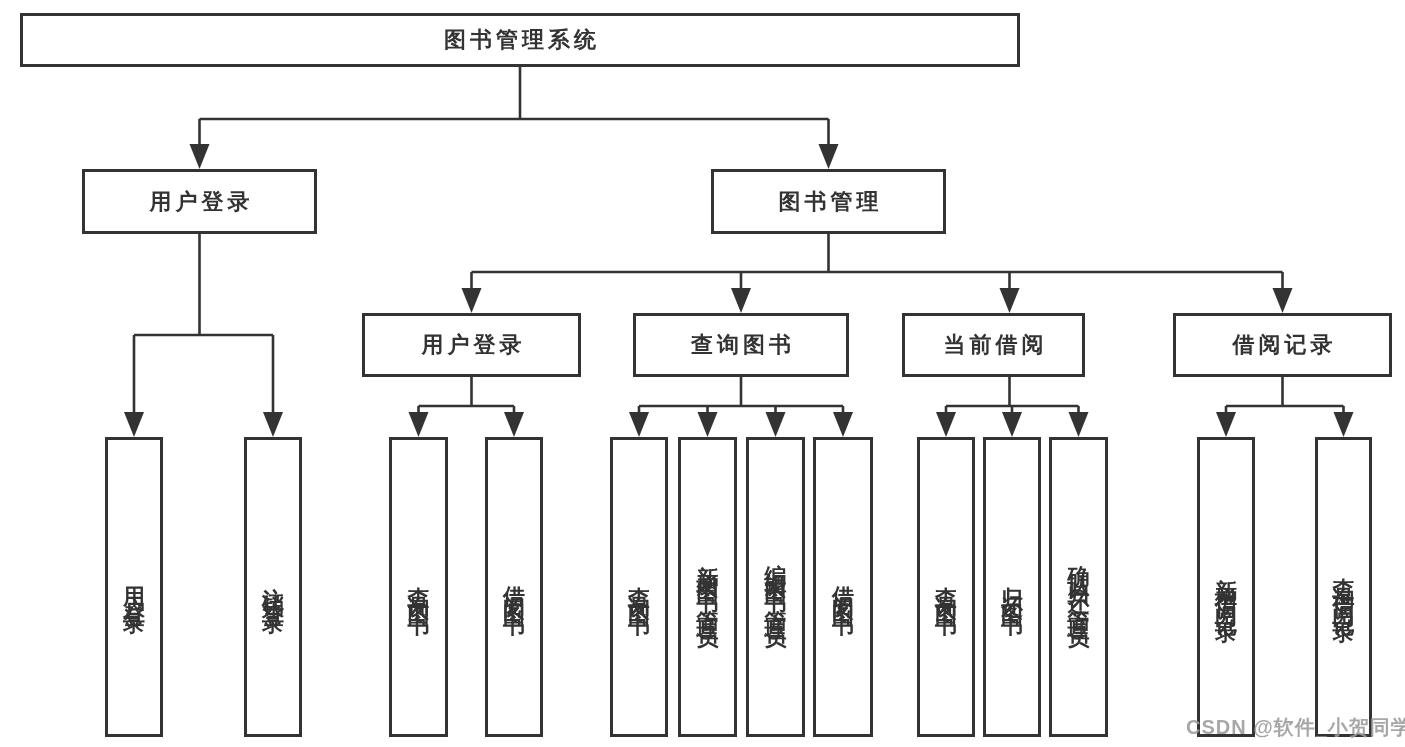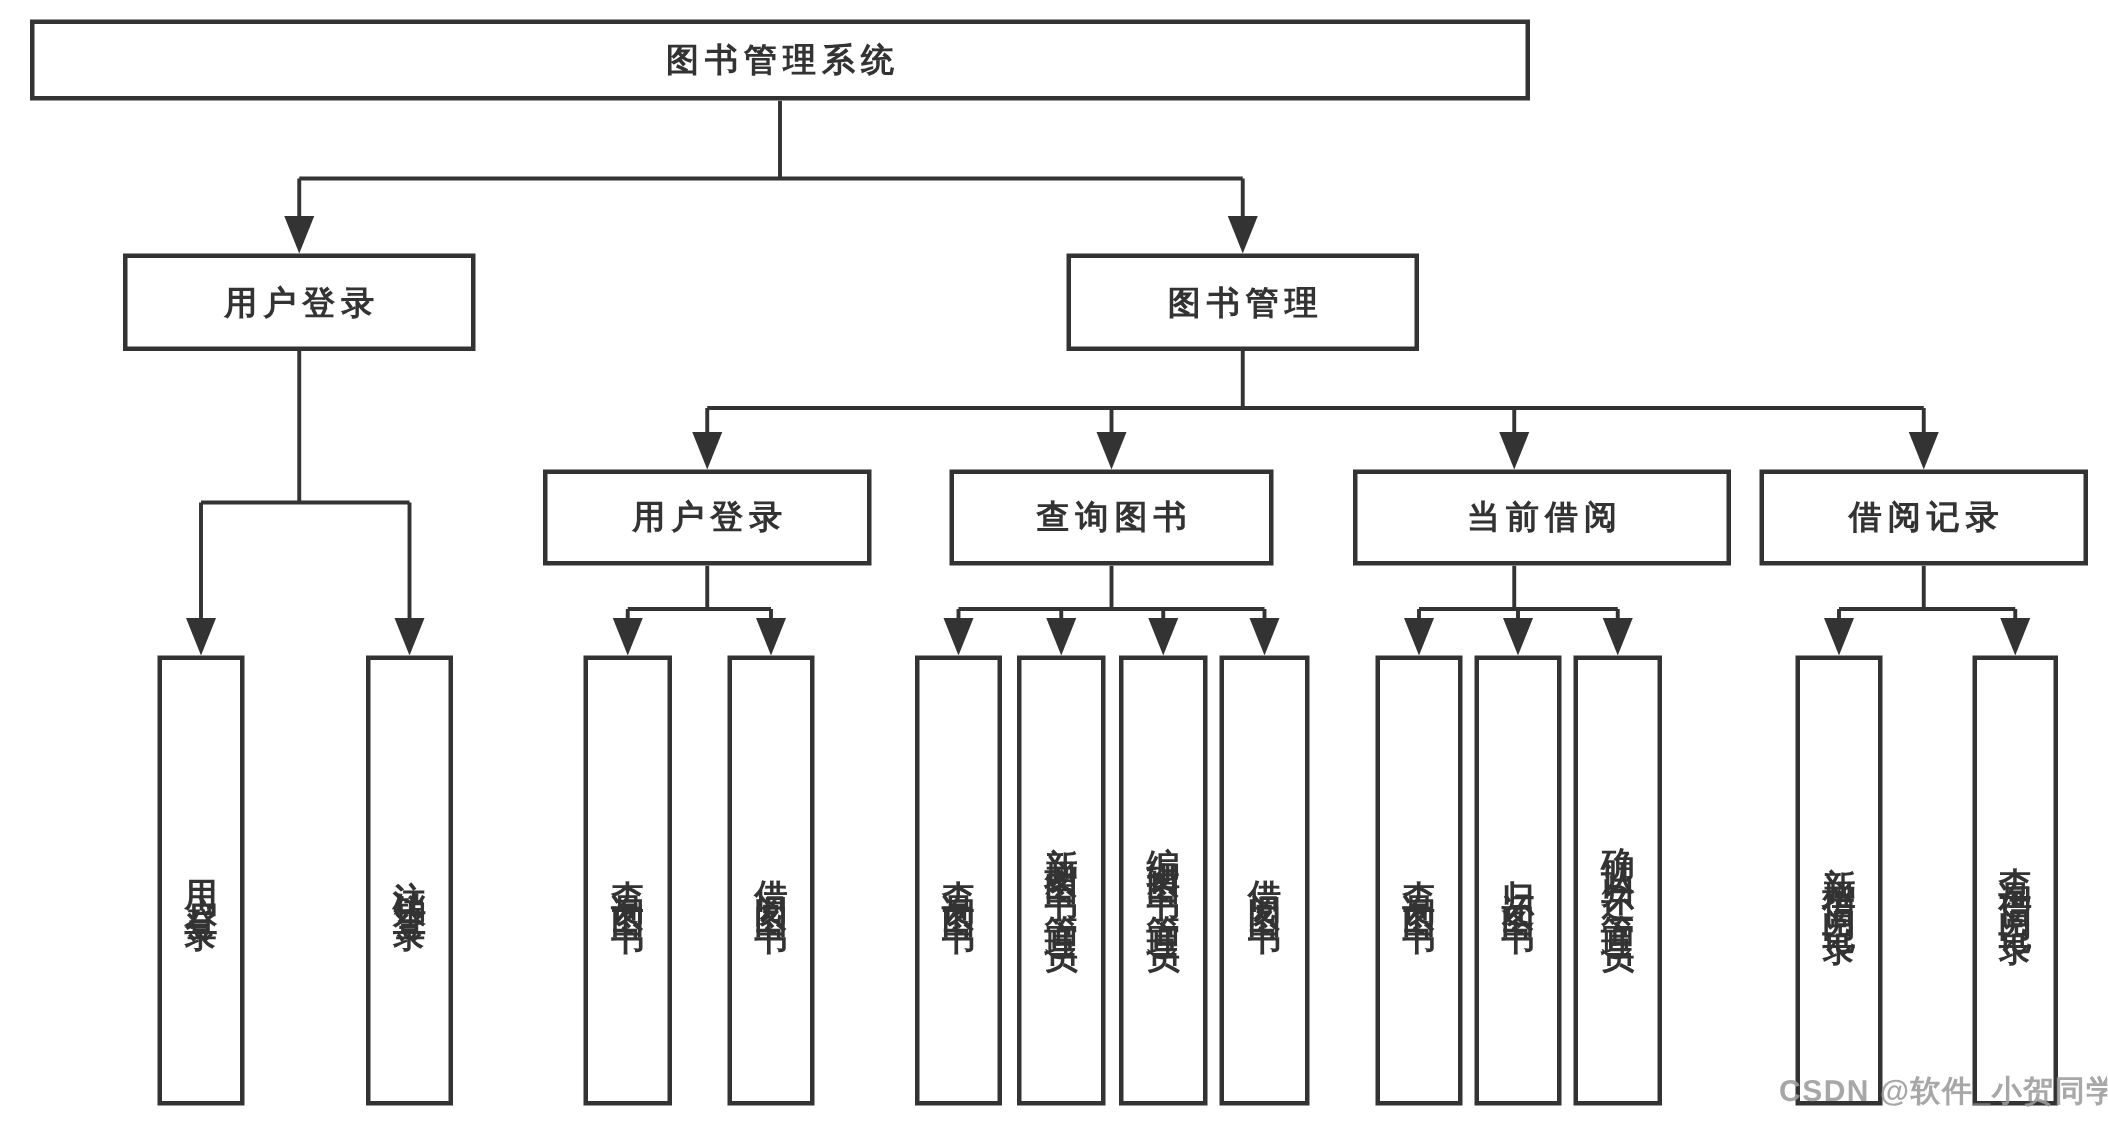--- a/index.html
+++ b/index.html
@@ -111,21 +111,21 @@
     </g>
   </svg>
 
   <div class="node" style="left:20px; top:13px; width:1000px; height:54px;">图书管理系统</div>
 
   <div class="node" style="left:82px; top:169px; width:235px; height:65px;">用户登录</div>
   <div class="node" style="left:711px; top:169px; width:235px; height:65px;">图书管理</div>
 
   <div class="node" style="left:362px; top:313px; width:219px; height:64px;">用户登录</div>
   <div class="node" style="left:633px; top:313px; width:216px; height:64px;">查询图书</div>
-  <div class="node" style="left:902px; top:313px; width:252px; height:64px;">当前借阅</div>
+  <div class="node" style="left:902px; top:313px; width:183px; height:64px;">当前借阅</div>
   <div class="node" style="left:1173px; top:313px; width:219px; height:64px;">借阅记录</div>
 
   <div class="vnode" style="left:105px; width:58px;">
     <span>用户登录</span>
   </div>
   <div class="vnode" style="left:244px; width:58px;">
     <span>注销登录</span>
   </div>
 
   <div class="vnode" style="left:389px; width:59px;">

